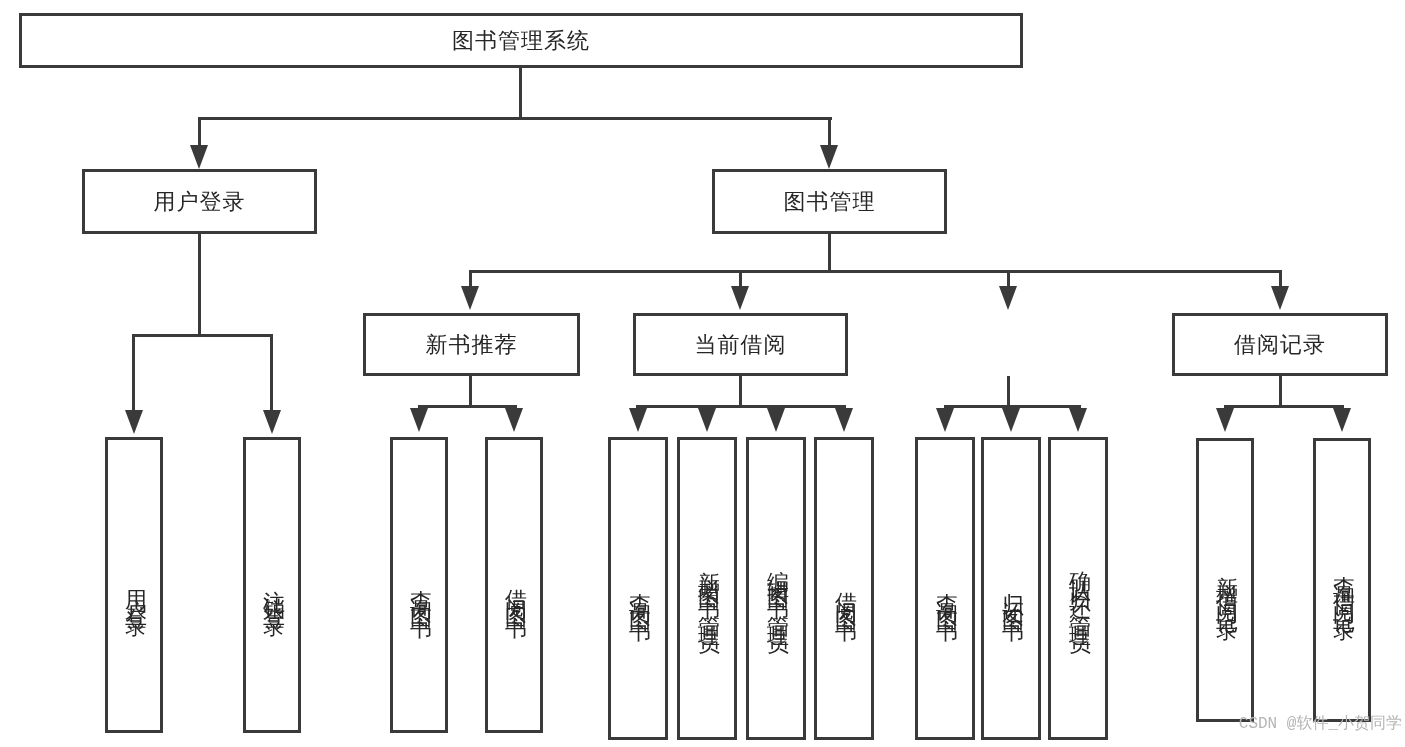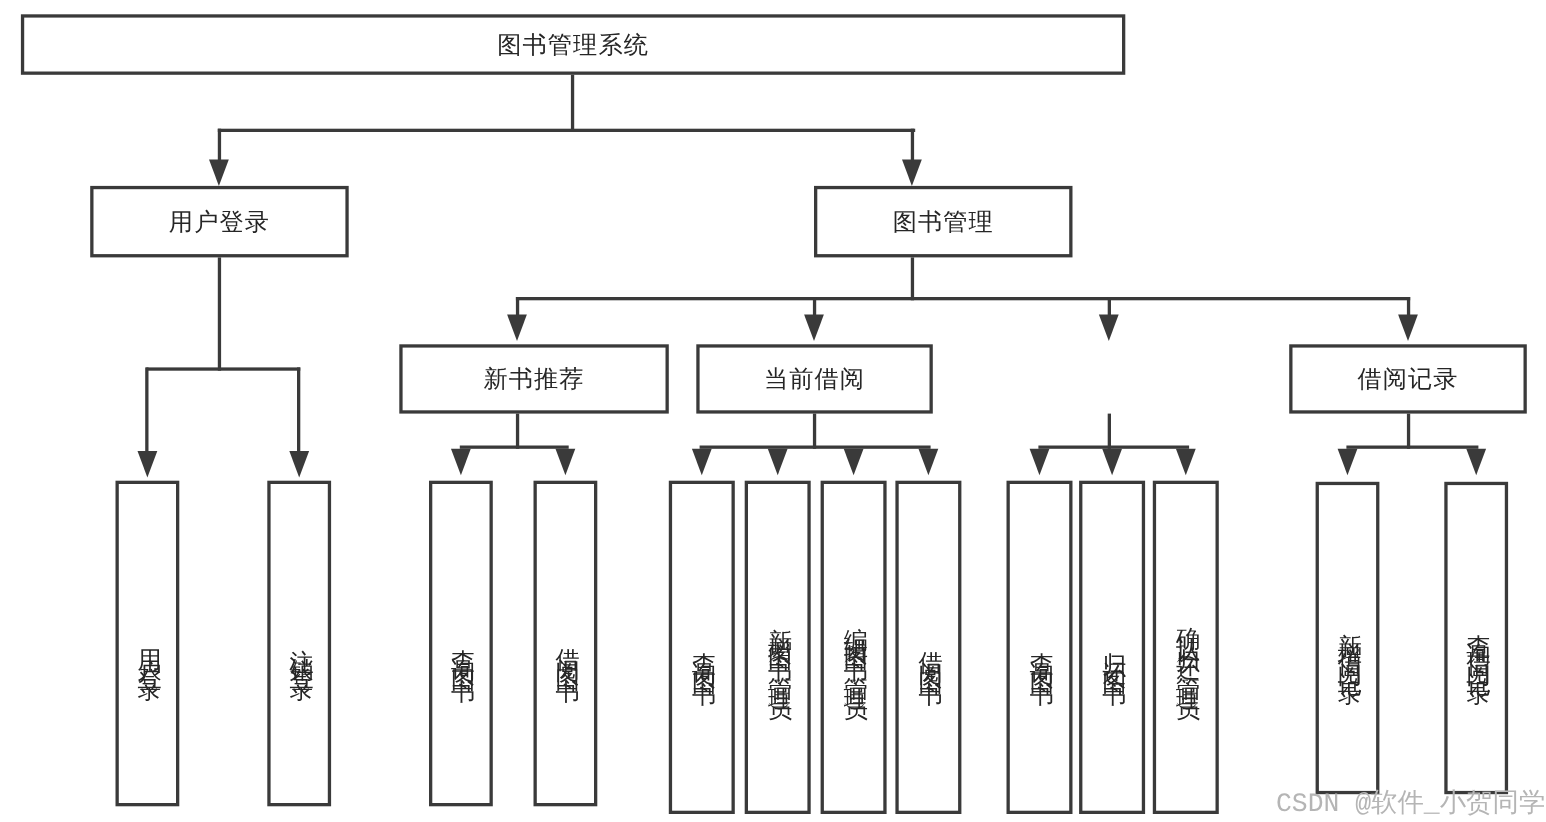--- a/index.html
+++ b/index.html
@@ -26,21 +26,21 @@
   .vl{position:absolute;width:3px;background:#3a3a3a;}
   .hl{position:absolute;height:3px;background:#3a3a3a;}
   
   .arr{
     position:absolute;width:0;height:0;
     border-left:9px solid transparent;border-right:9px solid transparent;
     border-top:24px solid #3a3a3a;
   }
   .watermark{
     position:absolute;left:1160px;top:713px;width:242px;text-align:right;
-    font-size:24px;color:#b5b5b5;white-space:nowrap;z-index:5;
+    font-size:16px;color:#b5b5b5;white-space:nowrap;z-index:5;
   }
 </style>
 </head>
 <body>
 
 <div class="canvas">
 
   <div class="hbox" style="left:19px;top:13px;width:1004px;height:55px">
     <span class="htext">图书管理系统</span>
   </div>
@@ -48,21 +48,21 @@
   <div class="vl" style="left:519px;top:68px;height:51px"></div>
   <div class="hl" style="left:198px;top:117px;width:634px"></div>
   <div class="vl" style="left:198px;top:117px;height:30px"></div>
   <div class="vl" style="left:828px;top:117px;height:30px"></div>
   <div class="arr" style="left:190px;top:145px"></div>
   <div class="arr" style="left:820px;top:145px"></div>
 
   <div class="hbox" style="left:82px;top:169px;width:235px;height:65px">
     <span class="htext">用户登录</span>
   </div>
-  <div class="hbox" style="left:740px;top:169px;width:235px;height:65px">
+  <div class="hbox" style="left:712px;top:169px;width:235px;height:65px">
     <span class="htext">图书管理</span>
   </div>
 
   <div class="vl" style="left:198px;top:234px;height:103px"></div>
   <div class="hl" style="left:133px;top:334px;width:140px"></div>
   <div class="vl" style="left:132px;top:334px;height:77px"></div>
   <div class="vl" style="left:270px;top:334px;height:77px"></div>
   <div class="arr" style="left:125px;top:410px"></div>
   <div class="arr" style="left:263px;top:410px"></div>
 
@@ -70,21 +70,21 @@
   <div class="hl" style="left:469px;top:270px;width:813px"></div>
   <div class="vl" style="left:469px;top:270px;height:17px"></div>
   <div class="vl" style="left:739px;top:270px;height:17px"></div>
   <div class="vl" style="left:1007px;top:270px;height:17px"></div>
   <div class="vl" style="left:1279px;top:270px;height:17px"></div>
   <div class="arr" style="left:461px;top:286px"></div>
   <div class="arr" style="left:731px;top:286px"></div>
   <div class="arr" style="left:999px;top:286px"></div>
   <div class="arr" style="left:1271px;top:286px"></div>
 
-  <div class="hbox" style="left:363px;top:313px;width:245px;height:63px">
+  <div class="hbox" style="left:363px;top:313px;width:217px;height:63px">
     <span class="htext">新书推荐</span>
   </div>
   <div class="hbox" style="left:633px;top:313px;width:215px;height:63px">
     <span class="htext">当前借阅</span>
   </div>
   <div class="hbox" style="left:1172px;top:313px;width:216px;height:63px">
     <span class="htext">借阅记录</span>
   </div>
 
   <div class="vl" style="left:469px;top:376px;height:32px"></div>

